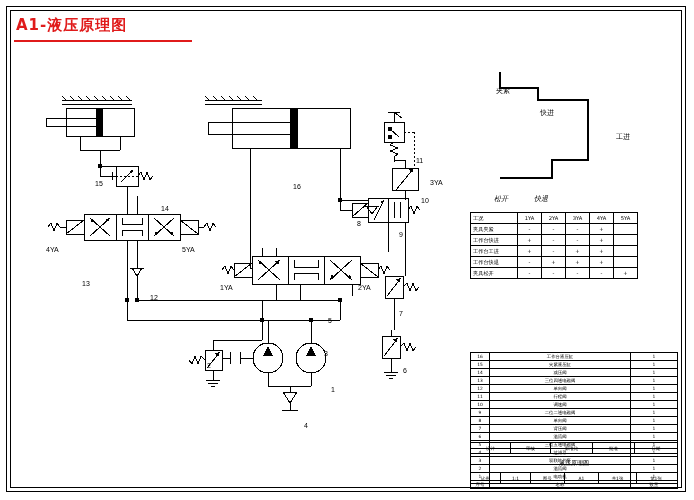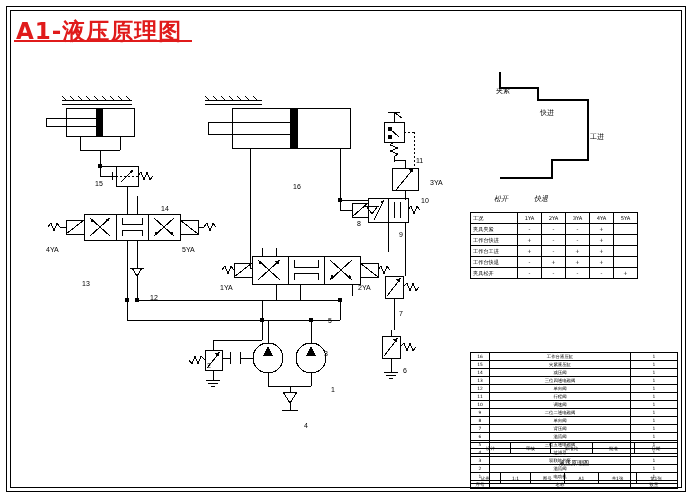--- a/index.html
+++ b/index.html
@@ -1,20 +1,20 @@
 <!DOCTYPE html>
 <html><head>
 <meta charset="utf-8">
 <style>
   html,body{margin:0;padding:0;background:#ffffff;}
   body{width:694px;height:500px;overflow:hidden;font-family:"Liberation Sans",sans-serif;}
   #sheet{position:relative;width:694px;height:500px;background:#ffffff;}
   .frame-outer{position:absolute;left:6px;top:6px;width:680px;height:486px;border:1px solid #000;box-sizing:border-box;}
   .frame-inner{position:absolute;left:10px;top:10px;width:672px;height:478px;border:1px solid #000;box-sizing:border-box;}
-  .title{position:absolute;left:16px;top:16px;color:#e01b1b;font-family:"DejaVu Sans",sans-serif;font-weight:bold;font-size:23px;letter-spacing:1px;}
+  .title{position:absolute;left:16px;top:16px;color:#e01b1b;font-family:"DejaVu Sans",sans-serif;font-weight:bold;font-size:15px;letter-spacing:1px;}
   .title-rule{position:absolute;left:14px;top:40px;width:178px;height:2px;background:#e01b1b;}
   svg.diagram{position:absolute;left:0;top:0;width:694px;height:500px;}
   .lbl{position:absolute;font-size:7px;color:#000;font-family:"Liberation Sans",sans-serif;white-space:nowrap;margin-top:28px;}
   .lbl.cn{font-family:"DejaVu Sans",sans-serif;}
   .wm{position:absolute;left:268px;top:232px;width:170px;height:40px;color:rgba(120,120,120,.35);font-family:"DejaVu Sans",sans-serif;font-size:19px;font-weight:bold;letter-spacing:1px;}
   .wm small{font-size:9px;font-weight:normal;letter-spacing:0;}
   table{border-collapse:collapse;position:absolute;font-family:"DejaVu Sans",sans-serif;}
   table.truth{left:470px;top:212px;font-size:5.2px;}
   table.truth td,table.truth th{border:1px solid #000;padding:0;height:10px;text-align:center;vertical-align:middle;font-weight:normal;}
   table.truth td.rowhead{width:44px;text-align:left;padding-left:2px;}
@@ -288,21 +288,21 @@
       <circle cx="340" cy="200" r="2" fill="#000"></circle>
       <circle cx="100" cy="166" r="2" fill="#000"></circle>
 
       <polyline points="500,72 500,88 538,88 538,100 588,100 588,160 552,160 552,178 500,178" stroke="#000" fill="none" stroke-width="1.2"></polyline>
     </g>
   </svg>
 
 
   <div class="lbl cn" style="left:496px;top:58px;">夹紧</div>
   <div class="lbl cn" style="left:540px;top:80px;">快进</div>
-  <div class="lbl cn" style="left:590px;top:104px;font-family:Liberation Mono, monospace;">工进</div>
+  <div class="lbl cn" style="left:616px;top:104px;font-family:Liberation Mono, monospace;">工进</div>
   <div class="lbl cn" style="left:534px;top:166px;font-style:italic;">快退</div>
   <div class="lbl cn" style="left:494px;top:166px;font-style:italic;">松开</div>
 
   <div class="lbl" style="left:95px;top:152px;">15</div>
   <div class="lbl" style="left:293px;top:155px;">16</div>
   <div class="lbl" style="left:161px;top:177px;">14</div>
   <div class="lbl" style="left:82px;top:252px;">13</div>
   <div class="lbl" style="left:150px;top:266px;">12</div>
   <div class="lbl" style="left:46px;top:218px;">4YA</div>
   <div class="lbl" style="left:182px;top:218px;">5YA</div>

